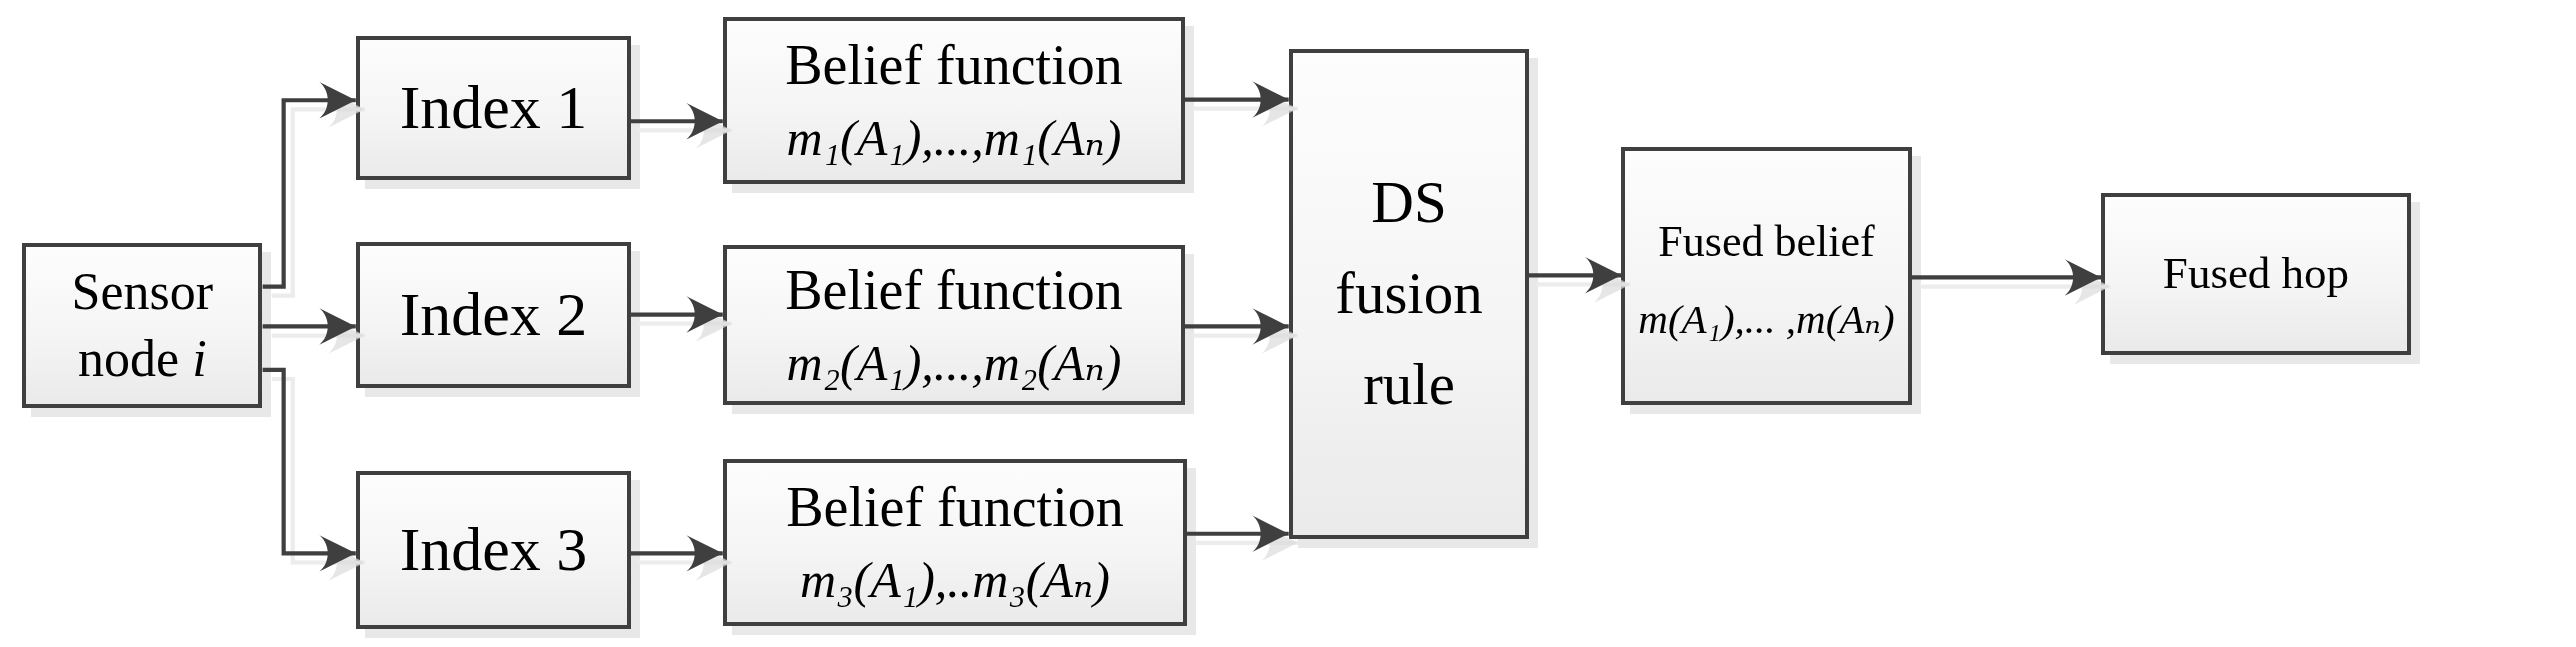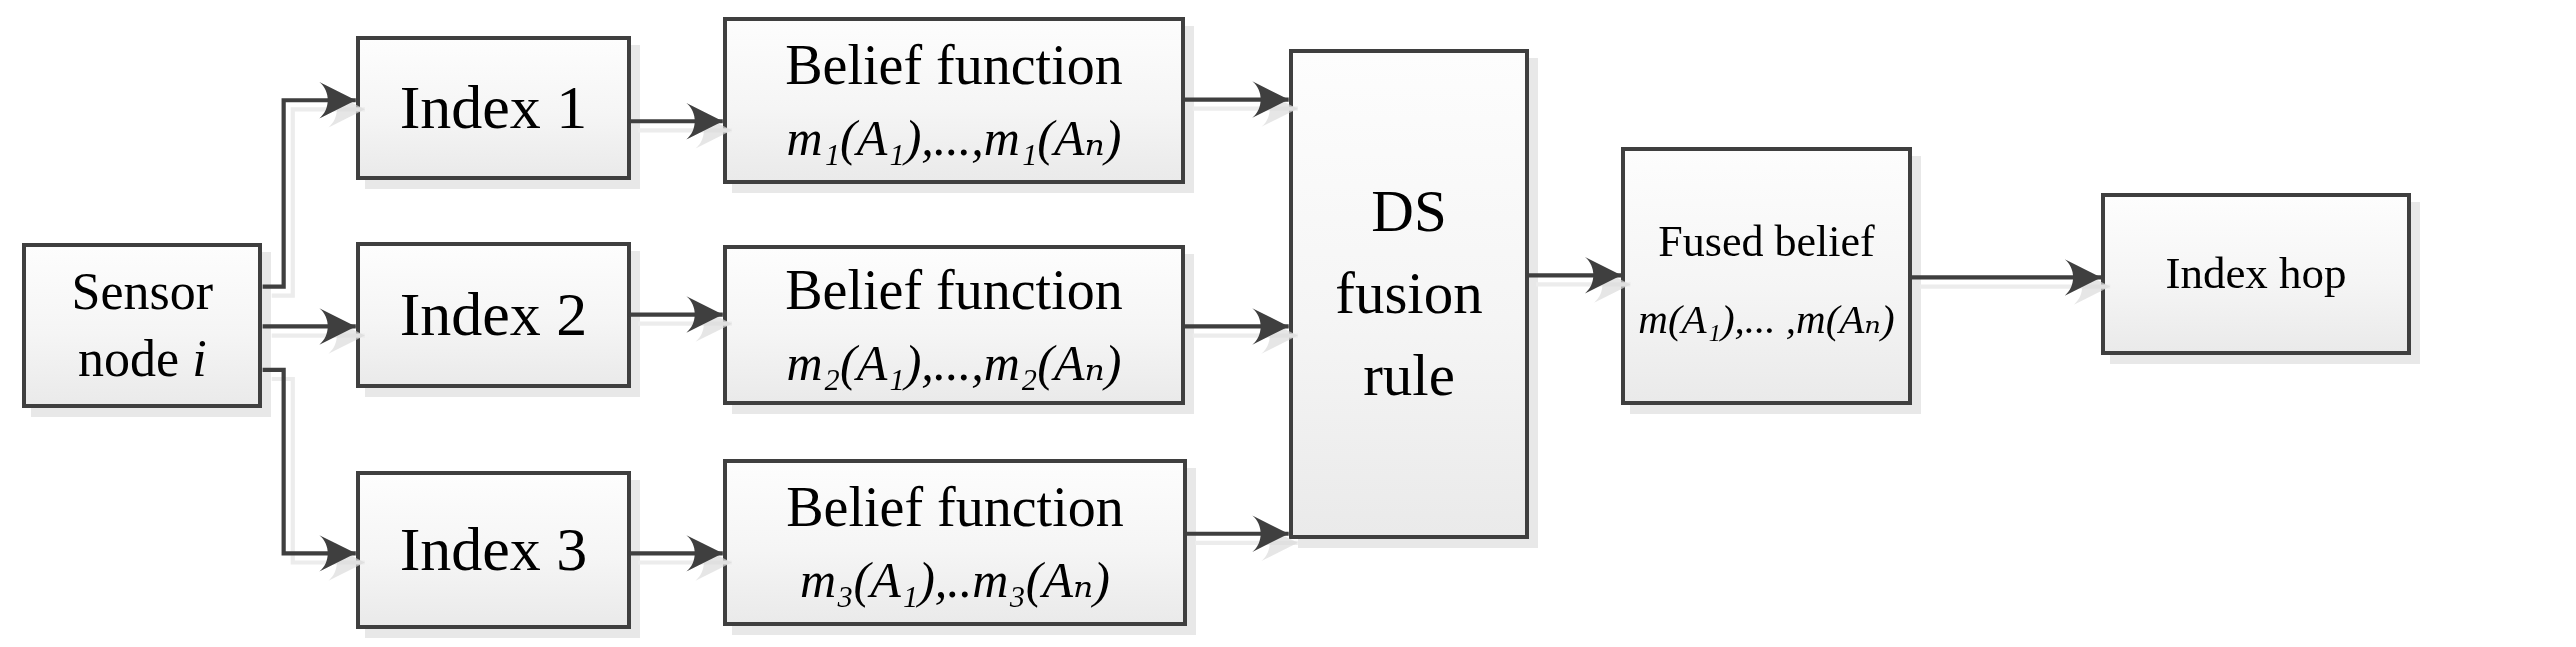--- a/index.html
+++ b/index.html
@@ -36,21 +36,21 @@
   .n-sensor{left:22.4px;top:243px;width:240px;height:165px;font-size:52px;gap:7px;}
   .n-index1{left:356px;top:36px;width:275px;height:144px;font-size:62px;}
   .n-index2{left:356px;top:242px;width:275px;height:146px;font-size:62px;}
   .n-index3{left:356px;top:471px;width:275px;height:158px;font-size:62px;}
   .n-belief{left:723px;width:462px;height:167px;gap:12.6px;}
   .n-belief .t{font-size:56px;}
   .n-belief .math{font-size:50px;}
   .n-belief1{top:17px;}
   .n-belief2{top:245px;height:160px;}
   .n-belief3{top:459px;width:464px;}
-  .n-ds{left:1289px;top:49px;width:240px;height:490px;font-size:59px;gap:14px;}
+  .n-ds{left:1289px;top:49px;width:240px;height:490px;font-size:59px;gap:23px;}
   .n-fused{left:1621px;top:147px;width:291px;height:258px;gap:5.6px;}
   .n-fused .t{font-size:44px;line-height:1.5;}
   .n-fused .math{font-size:41px;margin-top:15px;}
   .n-next{left:2101px;top:193px;width:310px;height:162px;font-size:45px;gap:8.4px;}
 
   .wires{
     position:absolute;left:0;top:0;
     pointer-events:none;
   }
 </style>
@@ -92,21 +92,21 @@
     <span>fusion</span>
     <span>rule</span>
   </div>
 
   <div class="box n-fused">
     <span class="t">Fused belief</span>
     <span class="math">m(A₁),... ,m(Aₙ)</span>
   </div>
 
   <div class="box n-next">
-    <span>Index hop</span>
+    <span>Fused hop</span>
   </div>
 
   <svg class="wires" width="2576" height="648" viewBox="0 0 3678 925">
     <defs>
       <marker id="ahd" markerUnits="userSpaceOnUse" markerWidth="62" markerHeight="62" refX="56" refY="31" orient="auto">
         <path d="M4,5 C20,18 20,44 4,57 L56,31 Z" fill="#3f3f3f"></path>
       </marker>
       <marker id="ahl" markerUnits="userSpaceOnUse" markerWidth="62" markerHeight="62" refX="56" refY="31" orient="auto">
         <path d="M4,5 C20,18 20,44 4,57 L56,31 Z" fill="#dcdcdc" fill-opacity="0.7"></path>
       </marker>

